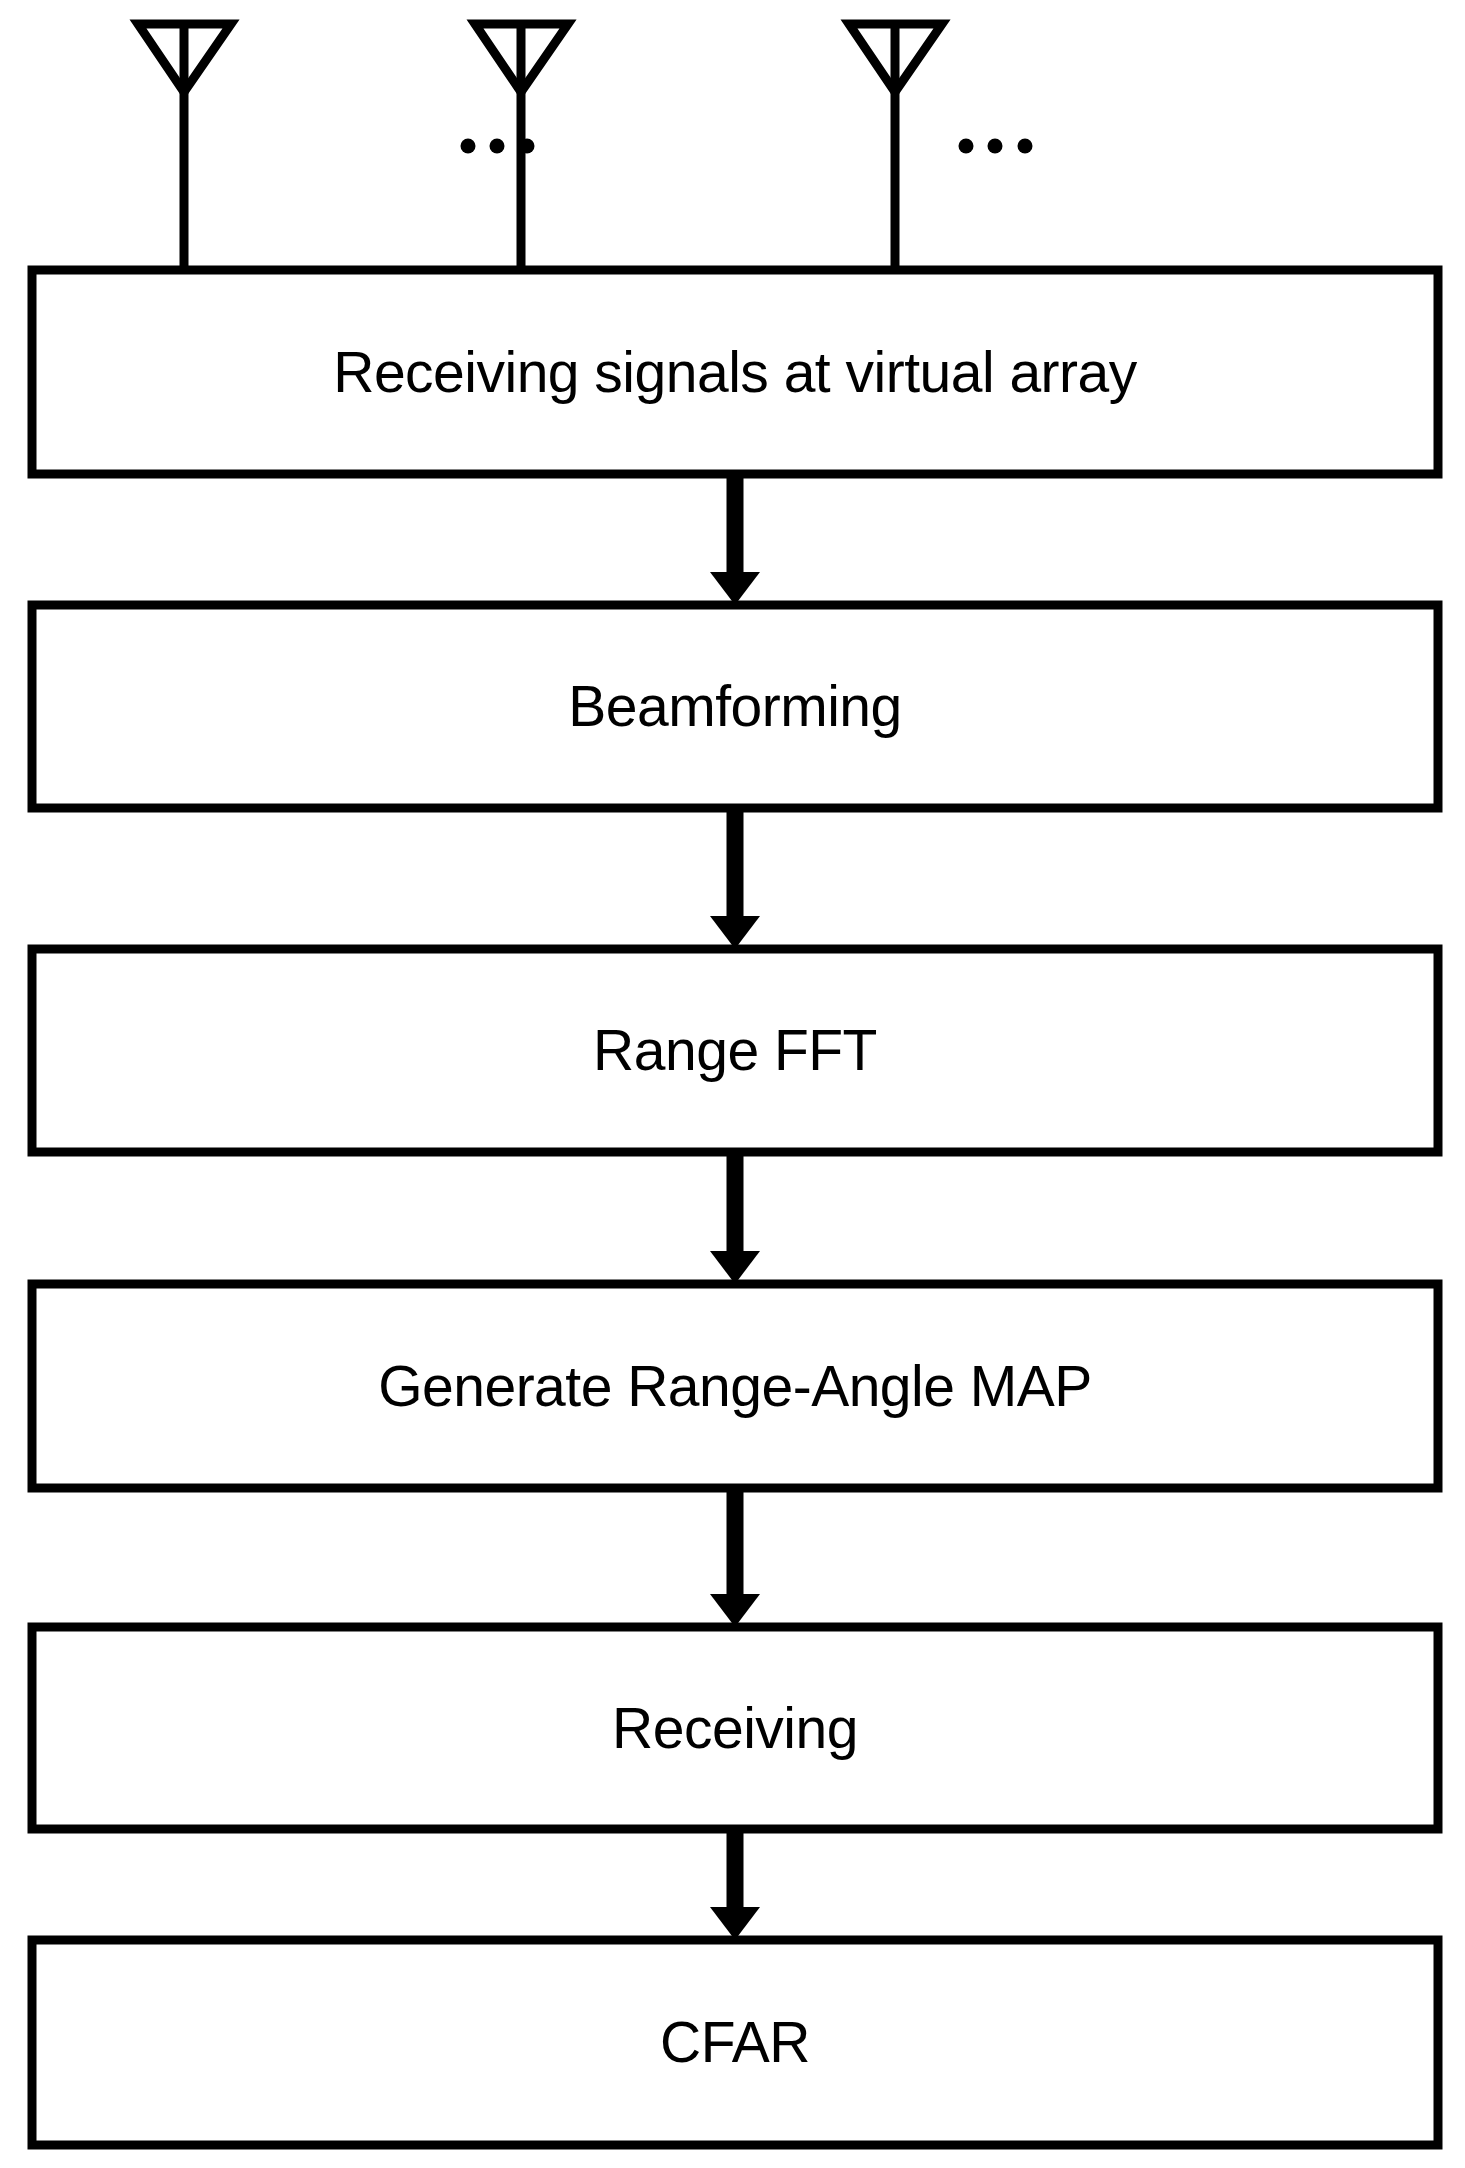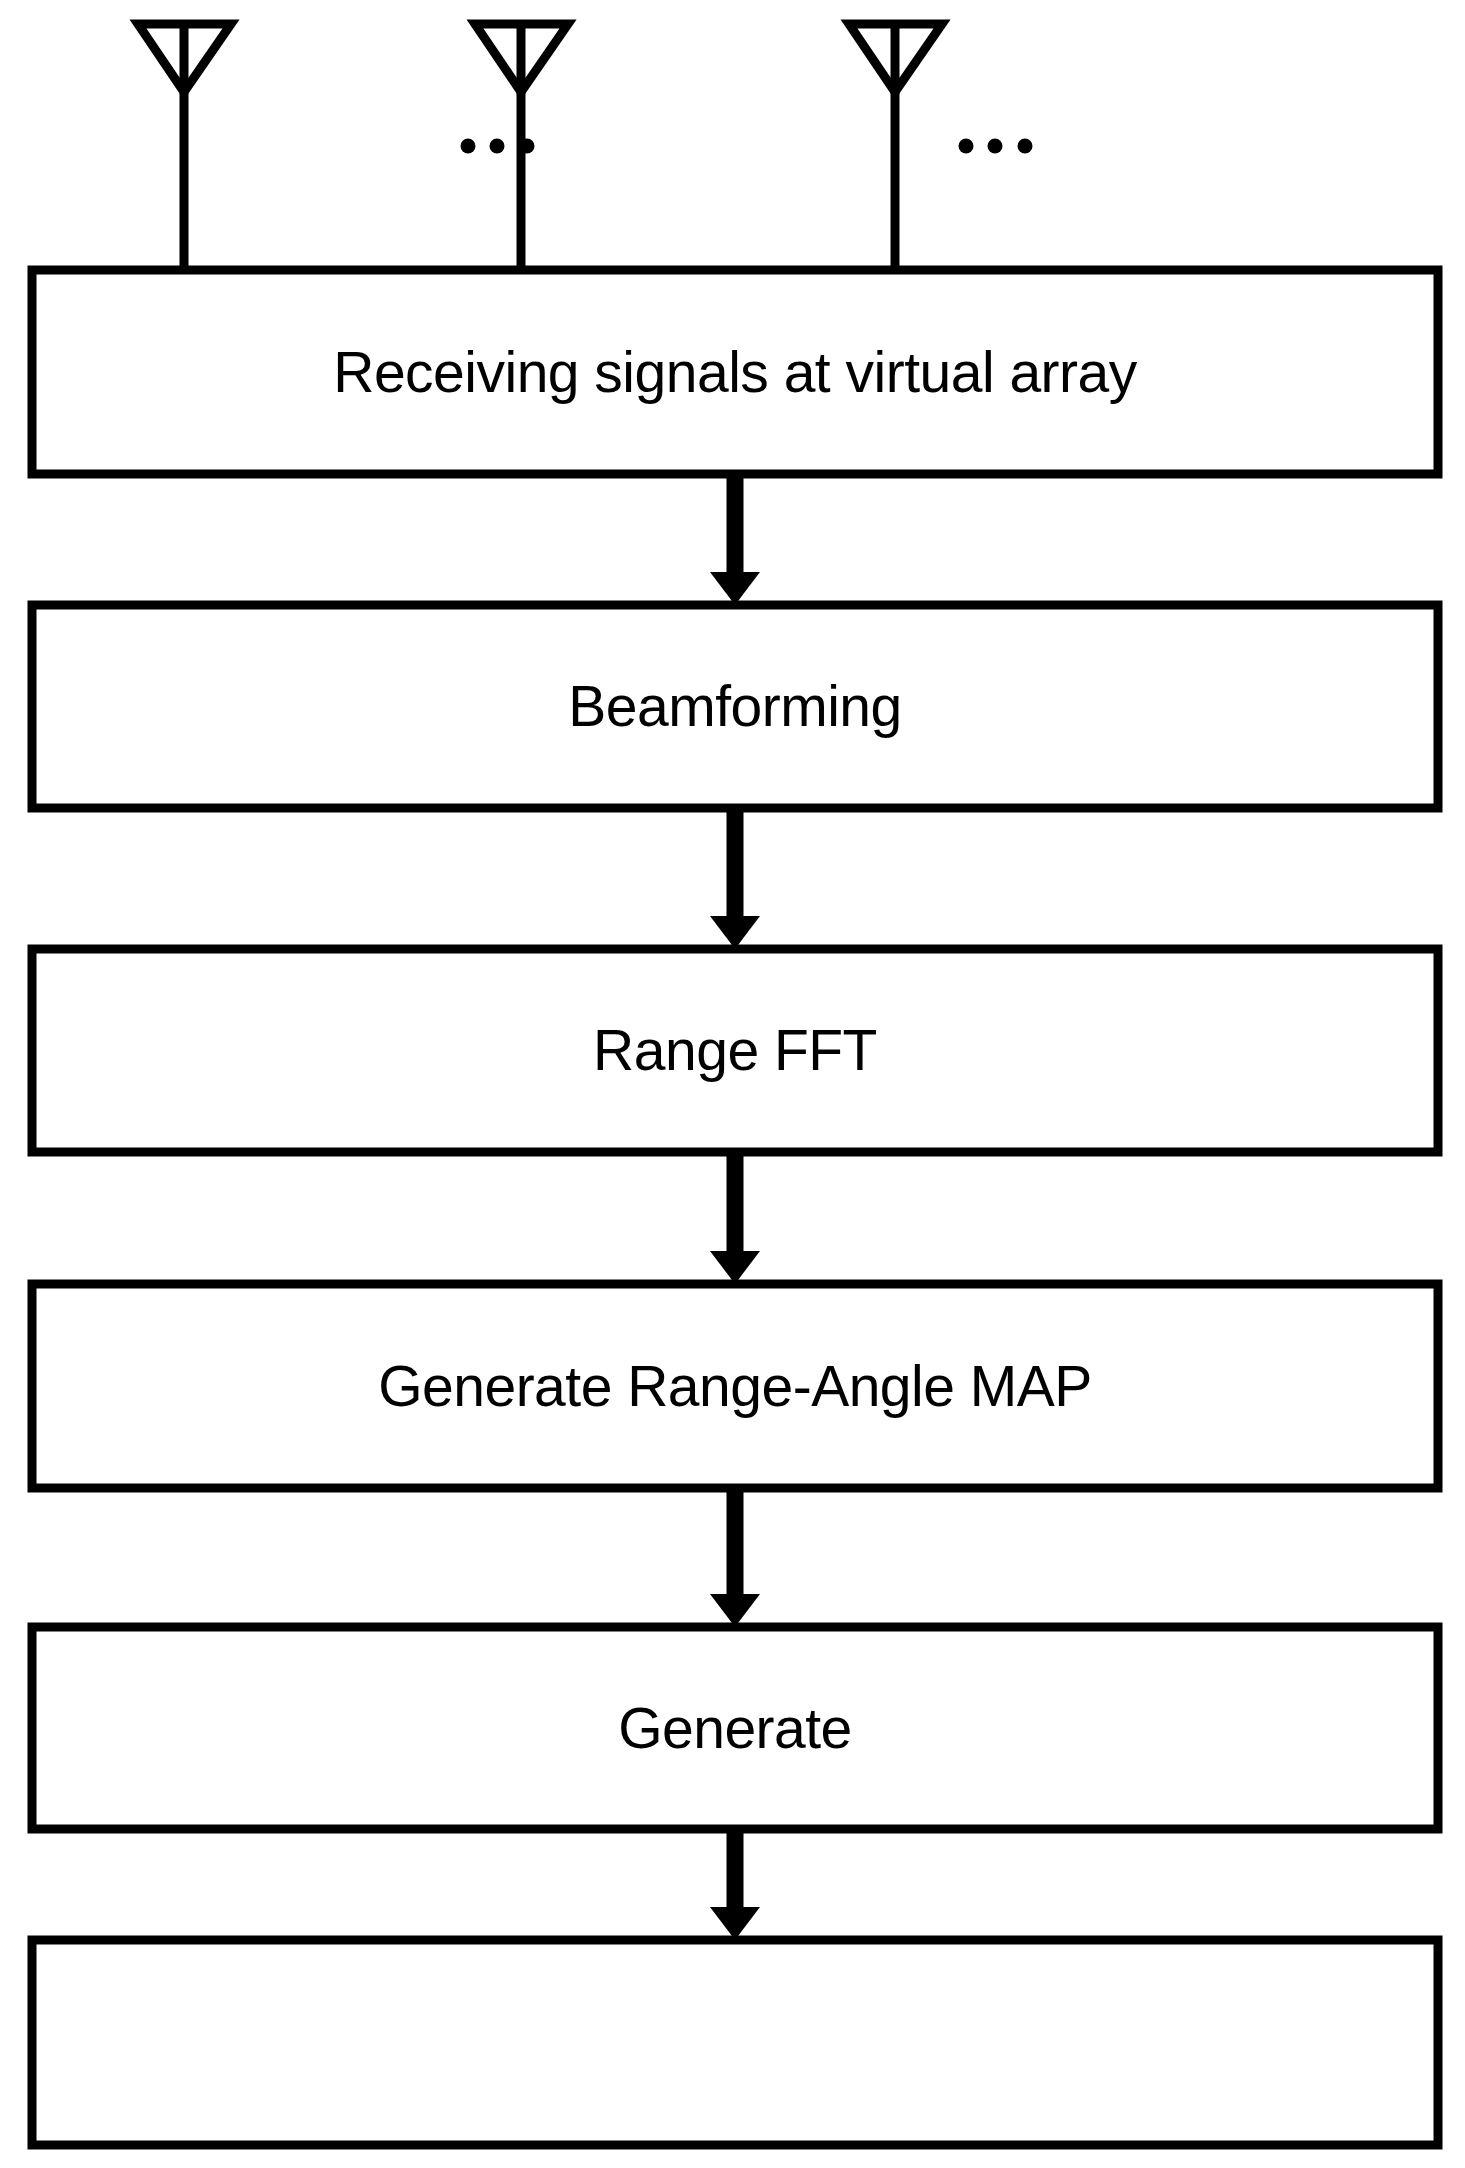--- a/index.html
+++ b/index.html
@@ -102,16 +102,17 @@
   </svg>
 
   <div class="box-label" style="left:32px; top:270px; width:1406px; height:204px;">Receiving signals at virtual array</div>
 
   <div class="box-label" style="left:32px; top:605px; width:1406px; height:203px;">Beamforming</div>
 
   <div class="box-label" style="left:32px; top:949px; width:1406px; height:203px;">Range FFT</div>
 
   <div class="box-label" style="left:32px; top:1284px; width:1406px; height:204px;text-align:center;">Generate Range-Angle MAP</div>
 
-  <div class="box-label" style="left:32px; top:1627px; width:1406px; height:202px;">Generate</div>
+  <div class="box-label" style="left:32px; top:1627px; width:1406px; height:202px;">Receiving</div>
 
+  <div class="box-label" style="left:32px; top:1940px; width:1406px; height:205px;">CFAR</div>
 
 </div>
 
 </body></html>

